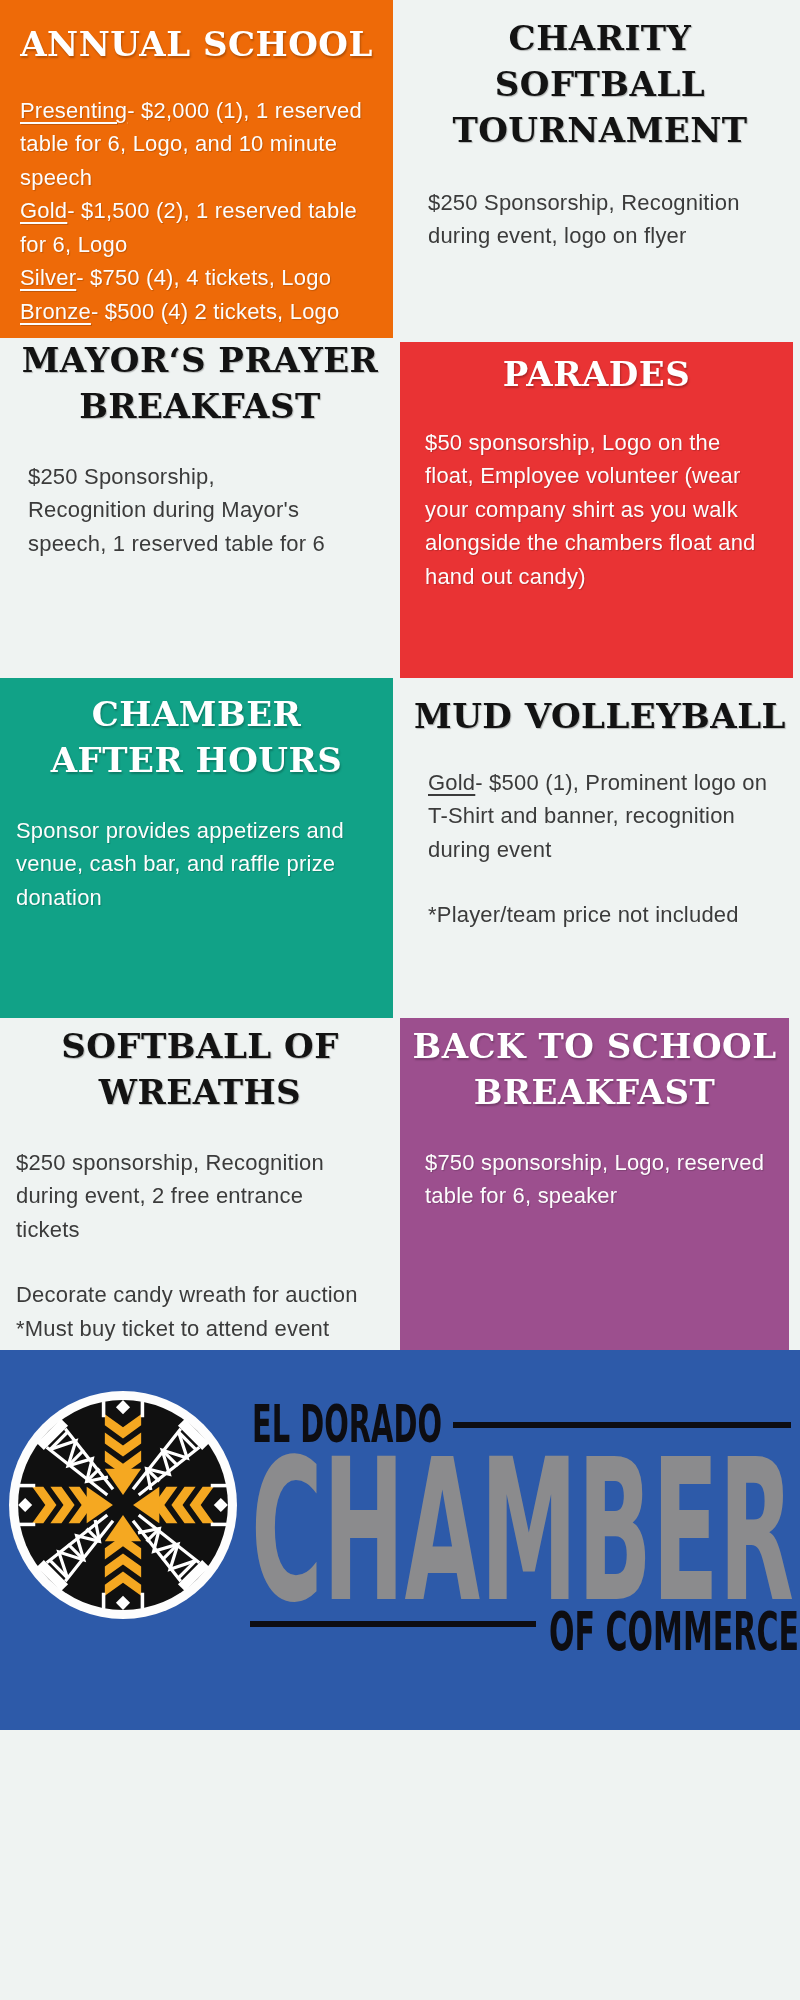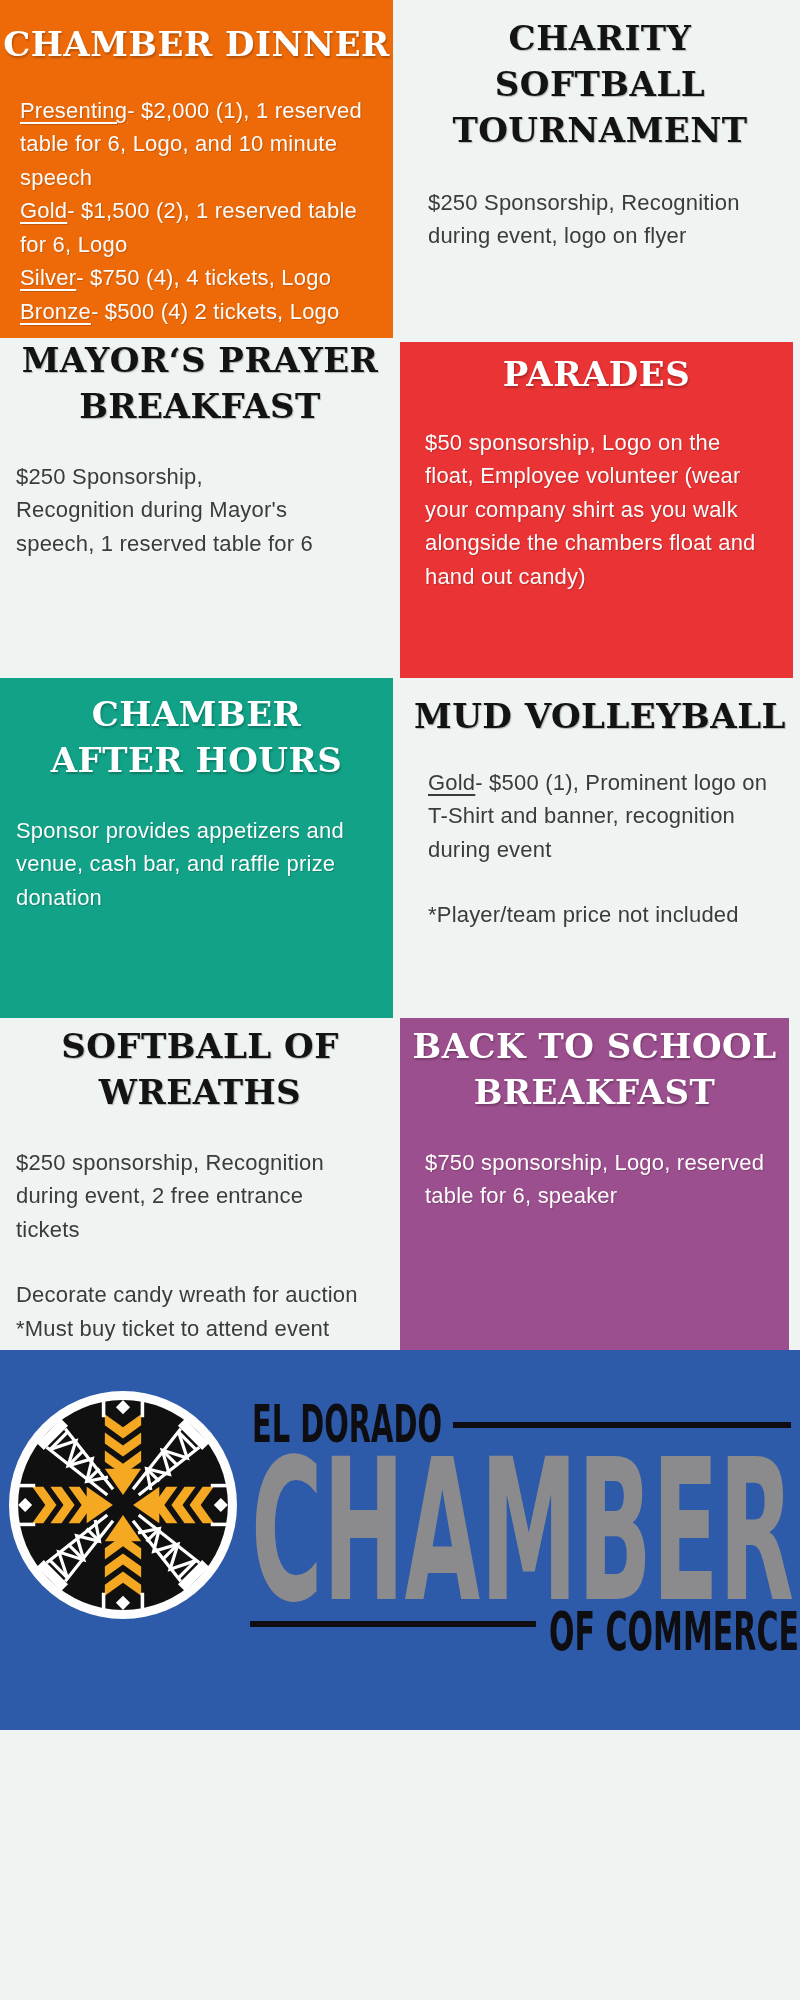--- a/index.html
+++ b/index.html
@@ -52,21 +52,21 @@
     color:#FDFDFD;text-shadow:1px 1px 1px rgba(0,0,0,.18);
   }
   .body .u{text-decoration:underline;text-underline-offset:4px;text-decoration-thickness:1.5px;}
   
   #card-charity-softball{padding-top:16px;}
   #card-mayors-prayer-breakfast{padding-top:0;}
   #card-mud-volleyball{padding-top:16px;}
   #card-festival-of-wreaths{padding-top:6px;}
   #card-annual-dinner            .body{margin:26px 25px 0 20px;}
   #card-charity-softball         .body{margin:32px 42px 0 28px;}
-  #card-mayors-prayer-breakfast  .body{margin:30px 74px 0 16px;}
+  #card-mayors-prayer-breakfast  .body{margin:30px 74px 0 28px;}
   #card-parades                  .body{margin:28px 19px 0 25px;}
   #card-chamber-after-hours      .body{margin:30px 26px 0 16px;}
   #card-mud-volleyball           .body{margin:26px 12px 0 28px;}
   #card-festival-of-wreaths      .body{margin:30px 34px 0 16px;}
   #card-back-to-school-breakfast .body{margin:30px 14px 0 25px;}
   
   .footer{position:relative;height:380px;background:var(--footer_bg,#2D5AA9);}
   .logo{position:absolute;left:6px;top:38px;width:234px;height:234px;}
   .wordmark{position:absolute;left:250px;top:0;width:550px;height:340px;}
   .wordmark text{font-family:"DejaVu Sans","Liberation Sans",sans-serif;font-weight:bold;}
@@ -75,21 +75,21 @@
 </head>
 <body>
 
 <div class="poster">
 
 
   <main class="grid">
 
     <section class="cell v-orange" id="card-annual-dinner">
       <div class="cardbox">
-        <h2>CHAMBER DINNER</h2>
+        <h2>ANNUAL SCHOOL</h2>
         <div class="body">
             <p><span class="u">Presenting</span><span>- $2,000 (1), 1 reserved table for 6, Logo, and 10 minute speech</span></p>
             <p><span class="u">Gold</span><span>- $1,500 (2), 1 reserved table for 6, Logo</span></p>
             <p><span class="u">Silver</span><span>- $750 (4), 4 tickets, Logo</span></p>
             <p><span class="u">Bronze</span><span>- $500 (4) 2 tickets, Logo</span></p>
           </div>
       </div>
     </section>
 
     <section class="cell v-light" id="card-charity-softball">

